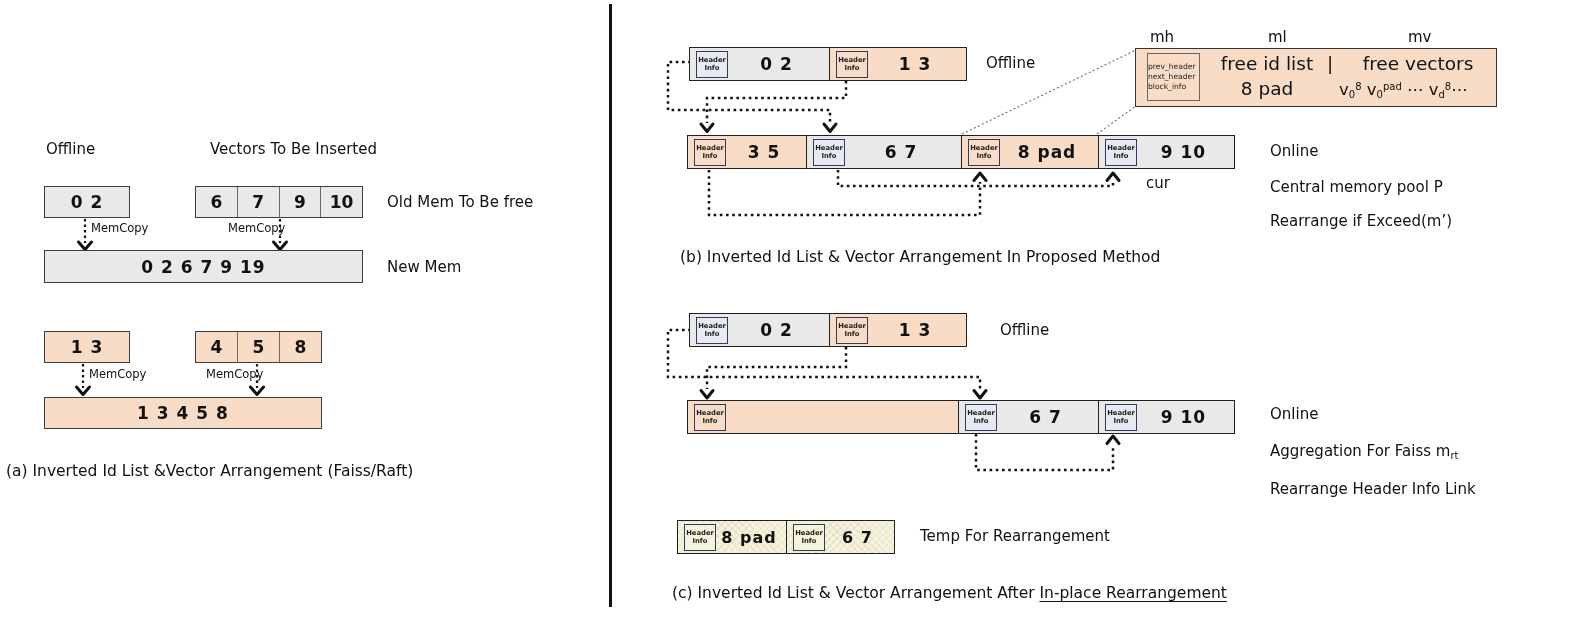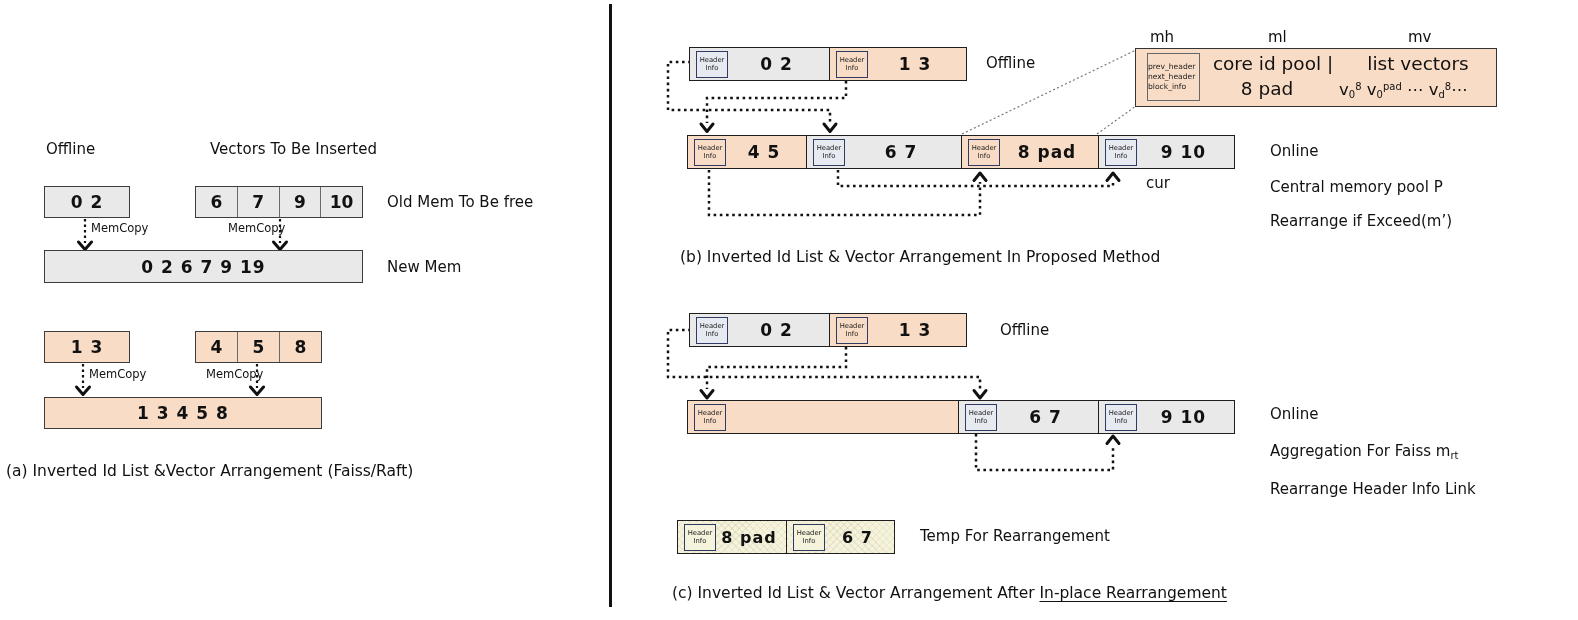--- a/index.html
+++ b/index.html
@@ -22,21 +22,21 @@
         font-weight:bold;font-size:17px;border-left:1.4px solid #6a6a6a;}
   .cell:first-child{border-left:none;}
 
   
   .row{position:absolute;display:flex;border:1.7px solid #1f1f1f;box-sizing:border-box;}
   .seg{display:flex;align-items:center;border-left:1.7px solid #1f1f1f;box-sizing:border-box;}
   .seg:first-child{border-left:none;}
   .seg .val{flex:1;text-align:center;font-weight:bold;font-size:17px;letter-spacing:1px;padding-right:4px;}
   .hibox{width:30px;min-width:30px;height:25px;margin-left:6px;border:1.6px solid #2f3b63;
          display:flex;flex-direction:column;align-items:center;justify-content:center;
-         font-size:6.8px;line-height:1.2;font-weight:normal;color:#222;background:#fff;}
+         font-size:6.8px;line-height:1.2;font-weight:bold;color:#222;background:#fff;}
   .hibox.on-gray{background:#e7eaf0;}
   .hibox.on-peach{background:#f9dcc6;}
   .hibox.on-cream{background:#f6f3dc;}
   .cream{background-color:#f6f3dc;
      background-image:repeating-linear-gradient(45deg,rgba(120,110,60,.10) 0 1px,transparent 1px 5px),
                       repeating-linear-gradient(-45deg,rgba(120,110,60,.10) 0 1px,transparent 1px 5px);}
 
   .label{position:absolute;font-size:15px;white-space:nowrap;}
   .tiny{font-size:11.5px;}
   .caption{position:absolute;font-size:15.5px;white-space:nowrap;}
@@ -151,39 +151,39 @@
 
   <div class="label" style="left:1150px;top:28px">mh</div>
   <div class="label" style="left:1268px;top:28px">ml</div>
   <div class="label" style="left:1408px;top:28px">mv</div>
   <div class="detail">
     <div class="fields">
       <span>prev_header</span>
       <span>next_header</span>
       <span>block_info</span>
     </div>
-    <div class="dtxt" style="left:72px;top:4px;width:118px">core id pool</div>
+    <div class="dtxt" style="left:72px;top:4px;width:118px">free id list</div>
     <div class="dtxt" style="left:191px;top:4px">|</div>
-    <div class="dtxt" style="left:208px;top:4px;width:148px">list vectors</div>
+    <div class="dtxt" style="left:208px;top:4px;width:148px">free vectors</div>
     <div class="dtxt" style="left:72px;top:29px;width:118px">8 pad</div>
     <div class="dtxt2" style="left:203px;top:31px;width:155px">
       <span>v</span><sub class="sb">0</sub><sup class="sp">8</sup>
       <span>v</span><sub class="sb">0</sub><sup class="sp">pad</sup>
       <span>⋯</span>
       <span>v</span><sub class="sb">d</sub><sup class="sp">8</sup><span>⋯</span>
     </div>
   </div>
 
   <div class="row" style="left:687px;top:135px;height:34px">
     <div class="seg peach" style="width:118px">
       <div class="hibox on-peach">
         <span>Header</span>
         <span>Info</span>
       </div>
-      <span class="val">4 5</span>
+      <span class="val">3 5</span>
     </div>
     <div class="seg gray" style="width:155px">
       <div class="hibox on-gray">
         <span>Header</span>
         <span>Info</span>
       </div>
       <span class="val">6 7</span>
     </div>
     <div class="seg peach" style="width:137px">
       <div class="hibox on-peach">

